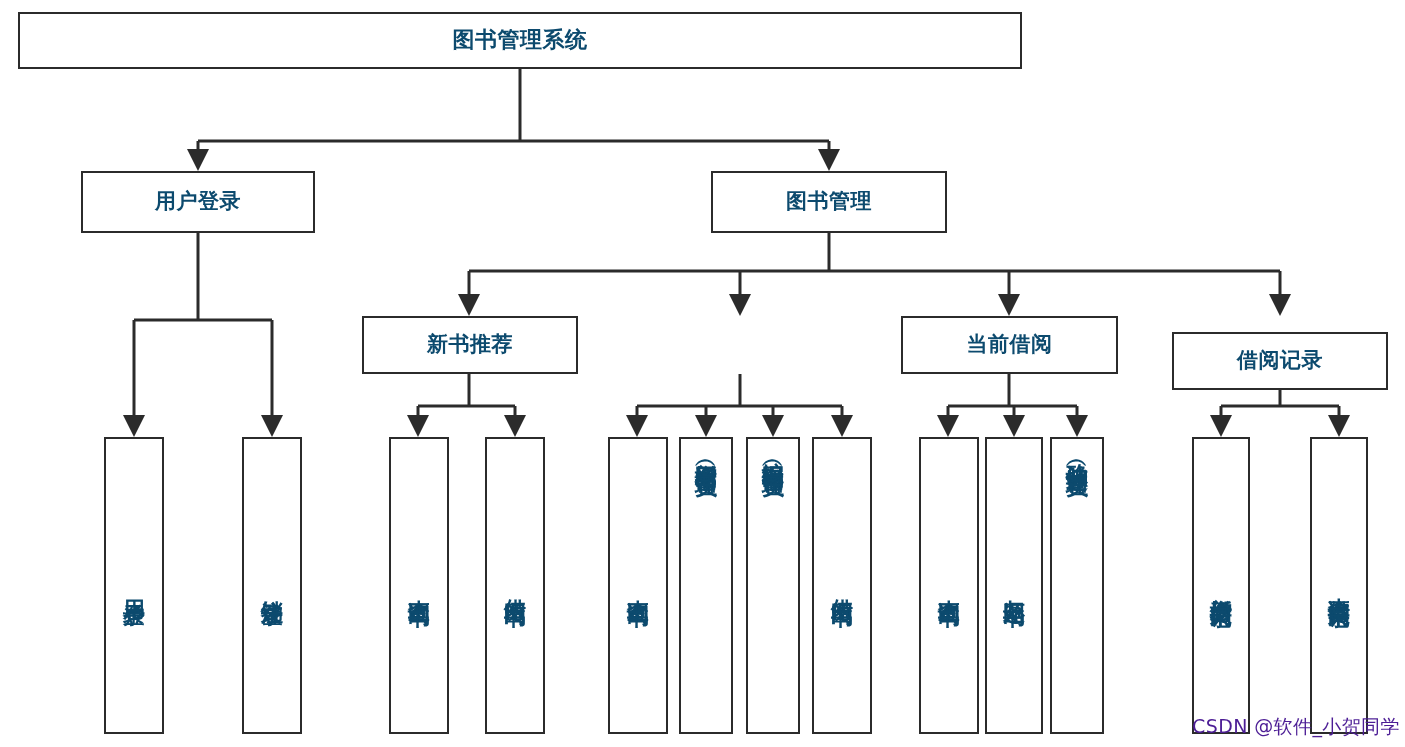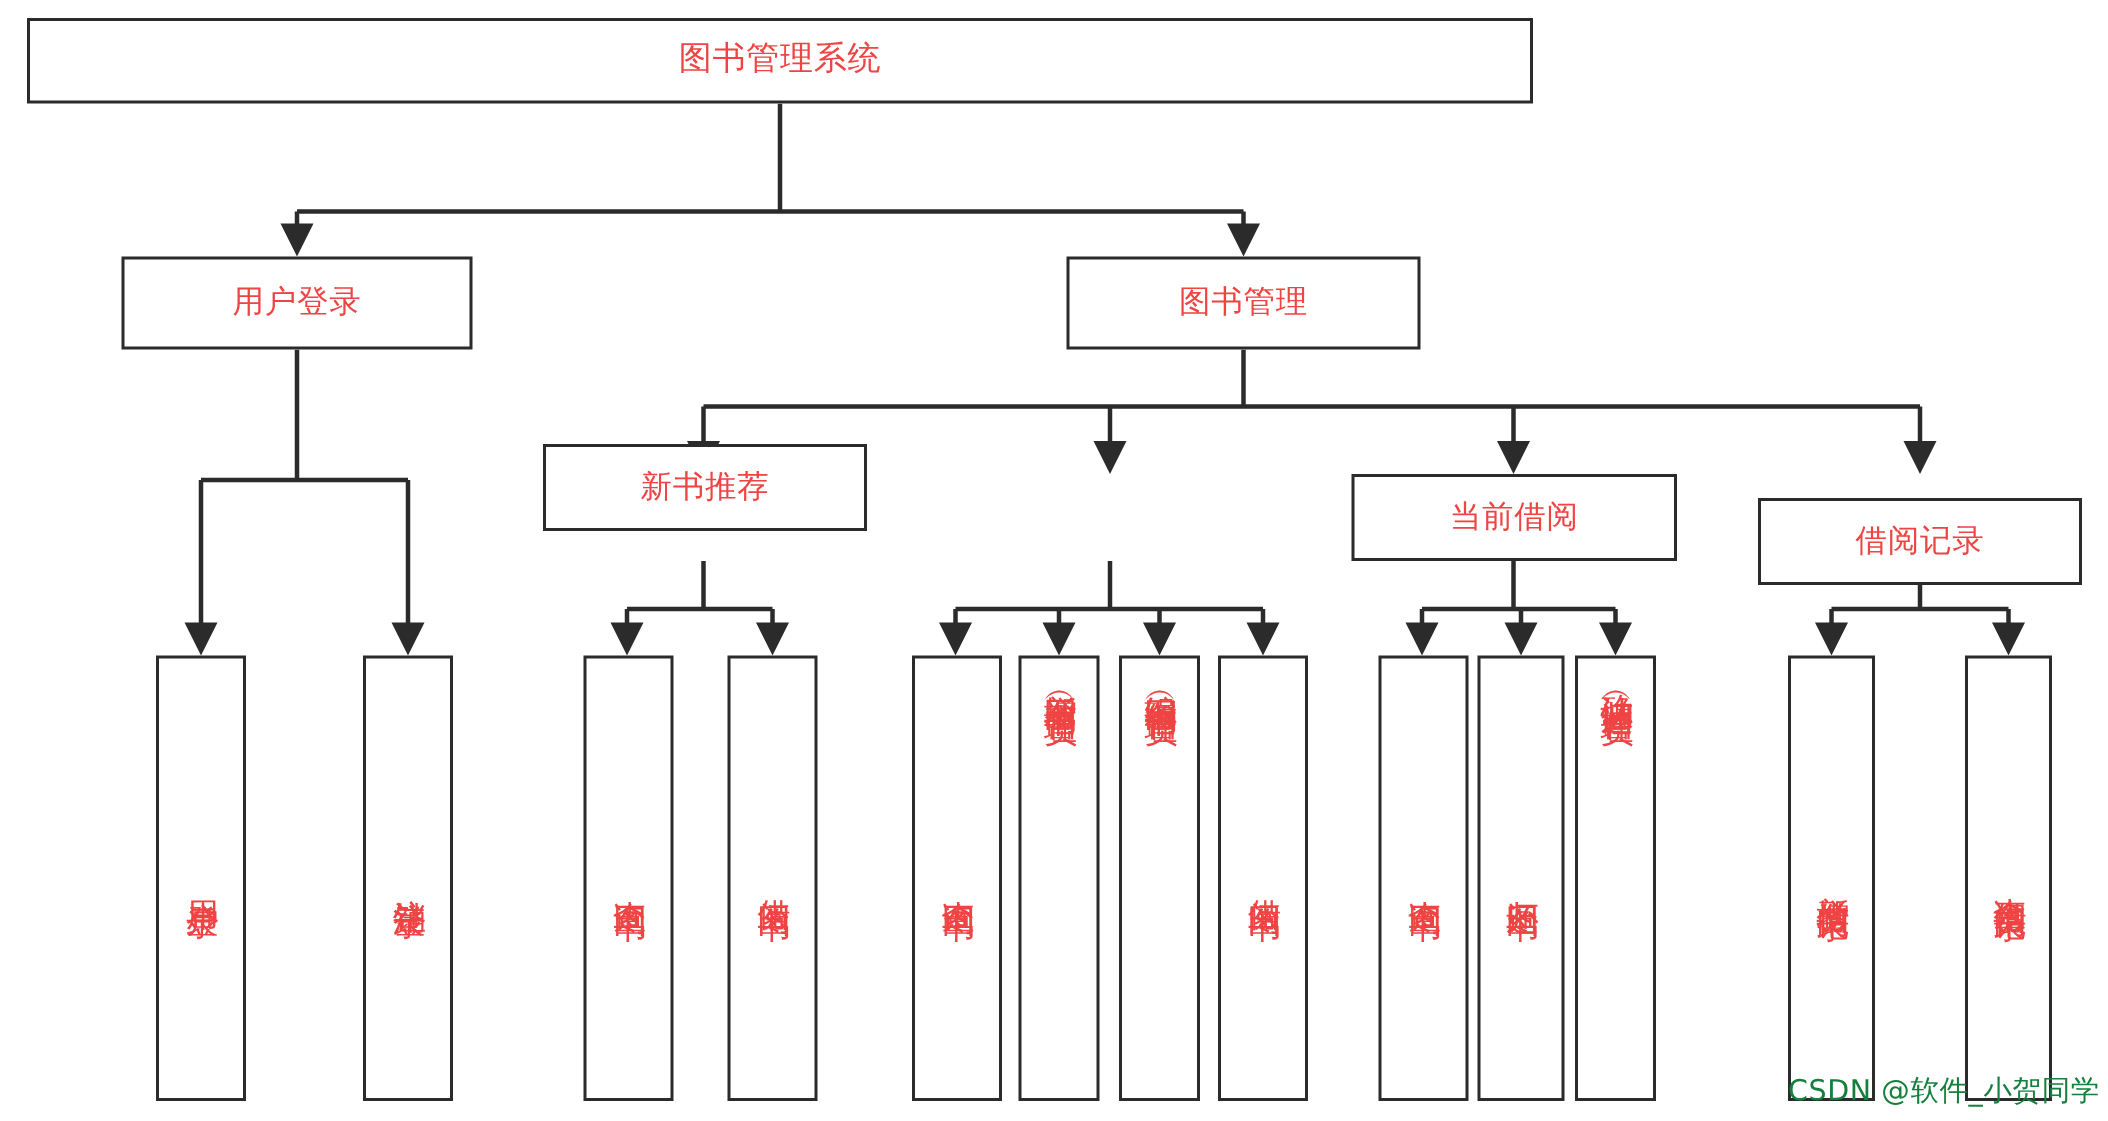--- a/index.html
+++ b/index.html
@@ -31,23 +31,24 @@
     background: #ffffff;
     border: 2px solid #2b2b2b;
     display: flex;
     align-items: center;
     justify-content: center;
     z-index: 5;
   }
   .node .label {
     font-size: 21px;
     line-height: 1.12;
-    color: #ef4444;
+    color: #0c4a6e;
     letter-spacing: 0.5px;
     white-space: nowrap;
+    font-weight: bold;
   }
   .node.root .label { font-size: 22px; }
   .node.vert {
     align-items: flex-start;
     justify-content: center;
     padding-top: 6px;
   }
   .node.vert .label {
     writing-mode: vertical-rl;
     text-orientation: upright;
@@ -56,21 +57,21 @@
     letter-spacing: 2px;
     white-space: nowrap;
   }
   .node.vert.mid {
     align-items: center;
     padding-top: 0;
   }
   .watermark {
     position: absolute;
     font-size: 19px;
-    color: #15803d;
+    color: #4c1d95;
     white-space: nowrap;
     z-index: 9;
     letter-spacing: 0.4px;
   }
 </style>
 </head>
 <body>
 
 <div id="canvas">
 
@@ -128,21 +129,21 @@
     <span class="label">图书管理系统</span>
   </div>
 
   <div class="node" style="left: 81px; top: 171px; width: 234px; height: 62px;">
     <span class="label">用户登录</span>
   </div>
   <div class="node" style="left: 711px; top: 171px; width: 236px; height: 62px; text-align: center;">
     <span class="label">图书管理</span>
   </div>
 
-  <div class="node" style="left: 362px; top: 296px; width: 216px; height: 58px;">
+  <div class="node" style="left: 362px; top: 316px; width: 216px; height: 58px;">
     <span class="label">新书推荐</span>
   </div>
   <div class="node" style="left: 901px; top: 316px; width: 217px; height: 58px;">
     <span class="label">当前借阅</span>
   </div>
   <div class="node" style="left: 1172px; top: 332px; width: 216px; height: 58px;">
     <span class="label">借阅记录</span>
   </div>
 
   <div class="node vert mid" style="left: 104px; top: 437px; width: 60px; height: 297px;">

